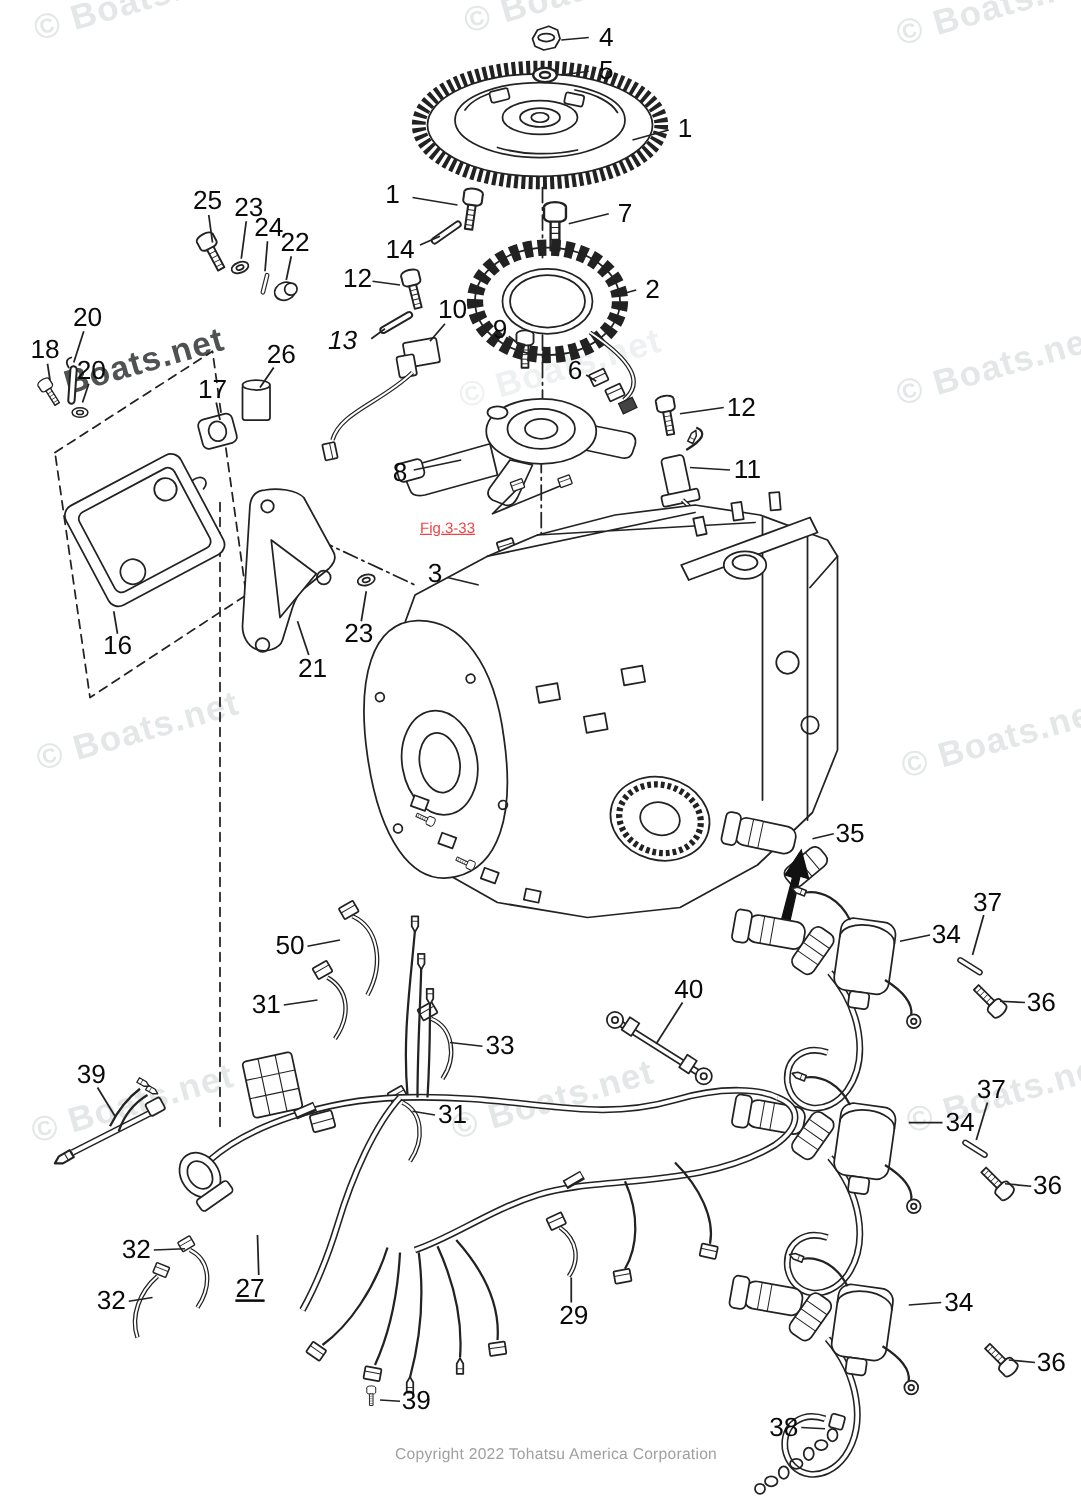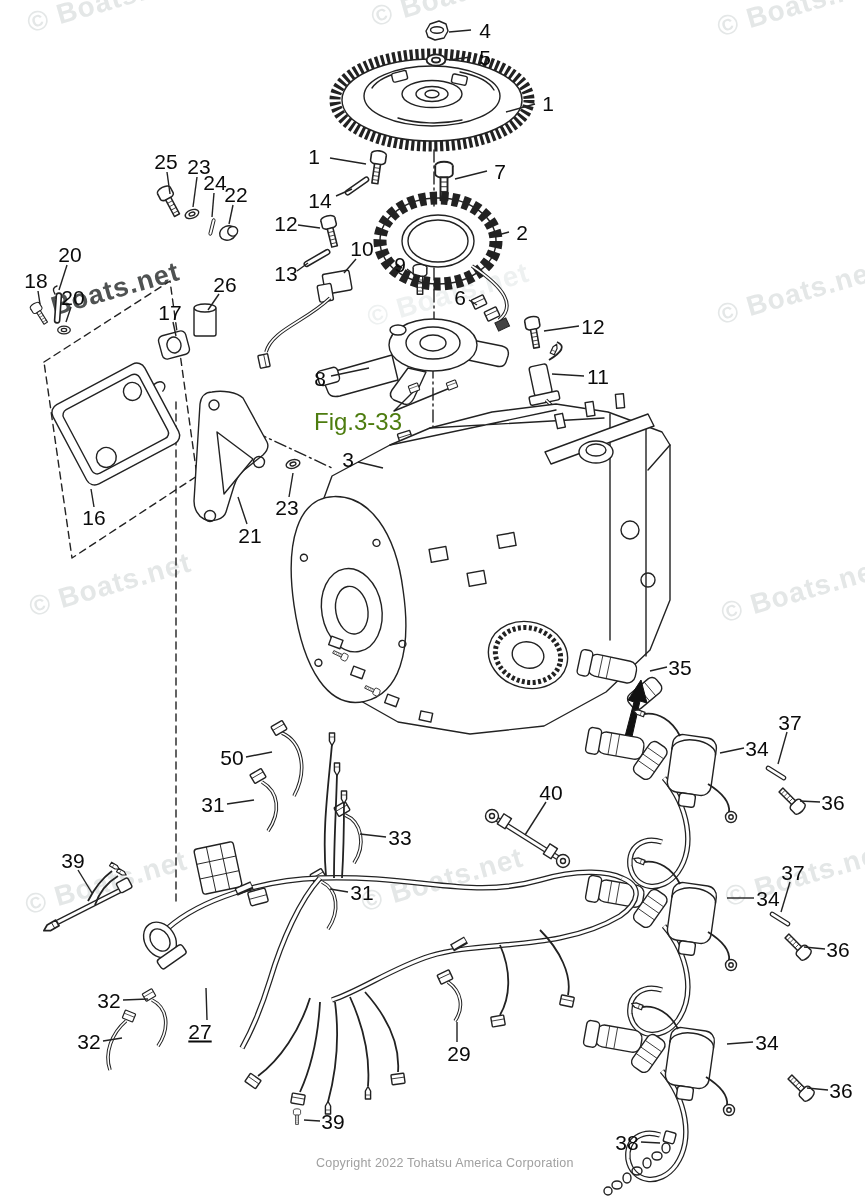--- a/index.html
+++ b/index.html
@@ -10,21 +10,21 @@
       letter-spacing:1px;transform:rotate(-16deg);transform-origin:0 50%;
       pointer-events:none;user-select:none;}
   .wm.light{color:#e4e7e7;}
   .wm.faint{color:#eef1f1;}
   .wm.dark{color:#4f5252;font-size:27px;}
   
   #artwork,#leader-svg{position:absolute;left:0;top:0;}
   #callouts{position:absolute;left:0;top:0;width:865px;height:1200px;}
   .plabel{position:absolute;transform:translate(-50%,-50%);font-size:21px;color:#0a0a0a;
           line-height:1;cursor:pointer;}
-  #fig-label{position:absolute;transform:translate(-50%,-50%);font-size:24px;color:#4d7c0f;}
+  #fig-label{position:absolute;transform:translate(-50%,-50%);font-size:12px;color:#ef4444;text-decoration:underline;}
   #copyright{position:absolute;left:316px;top:1156px;font-size:12.5px;color:#a0a0a0;
              letter-spacing:.2px;}
   
   .ln{fill:none;stroke:#222;stroke-width:1.4;stroke-linecap:round;stroke-linejoin:round;}
   .lnw{fill:#fff;stroke:#222;stroke-width:1.4;stroke-linejoin:round;}
   .teeth{fill:none;stroke:#222;stroke-width:11;stroke-dasharray:3.2 2.6;}
   .coils{fill:none;stroke:#222;stroke-width:13;stroke-dasharray:7 4;}
   .ribs{fill:none;stroke:#222;stroke-width:5;stroke-dasharray:3 2.4;}
   .dash{stroke-dasharray:7 5;}
   .dashdot{stroke-dasharray:12 4 2 4;}
@@ -444,21 +444,21 @@
       <div class="plabel" style="left: 485px; top: 57px;">5</div>
       <div class="plabel" style="left: 548px; top: 103px;">1</div>
       <div class="plabel" style="left: 314px; top: 156px;">1</div>
       <div class="plabel" style="left: 500px; top: 171px;">7</div>
       <div class="plabel" style="left: 320px; top: 200px;">14</div>
       <div class="plabel" style="left: 166px; top: 161px;">25</div>
       <div class="plabel" style="left: 199px; top: 166px;">23</div>
       <div class="plabel" style="left: 215px; top: 182px;">24</div>
       <div class="plabel" style="left: 236px; top: 194px;">22</div>
       <div class="plabel" style="left: 286px; top: 223px;">12</div>
-      <div class="plabel" style="left: 286px; top: 273px;">13</div>
+      <div class="plabel" style="left: 274px; top: 273px; font-style: italic;">13</div>
       <div class="plabel" style="left: 362px; top: 248px;">10</div>
       <div class="plabel" style="left: 400px; top: 264px;">9</div>
       <div class="plabel" style="left: 522px; top: 232px;">2</div>
       <div class="plabel" style="left: 460px; top: 297px;">6</div>
       <div class="plabel" style="left: 593px; top: 326px;">12</div>
       <div class="plabel" style="left: 598px; top: 376px;">11</div>
       <div class="plabel" style="left: 320px; top: 378px;">8</div>
       <div class="plabel" style="left: 348px; top: 459px;">3</div>
       <div class="plabel" style="left: 94px; top: 517px;">16</div>
       <div class="plabel" style="left: 250px; top: 535px;">21</div>

